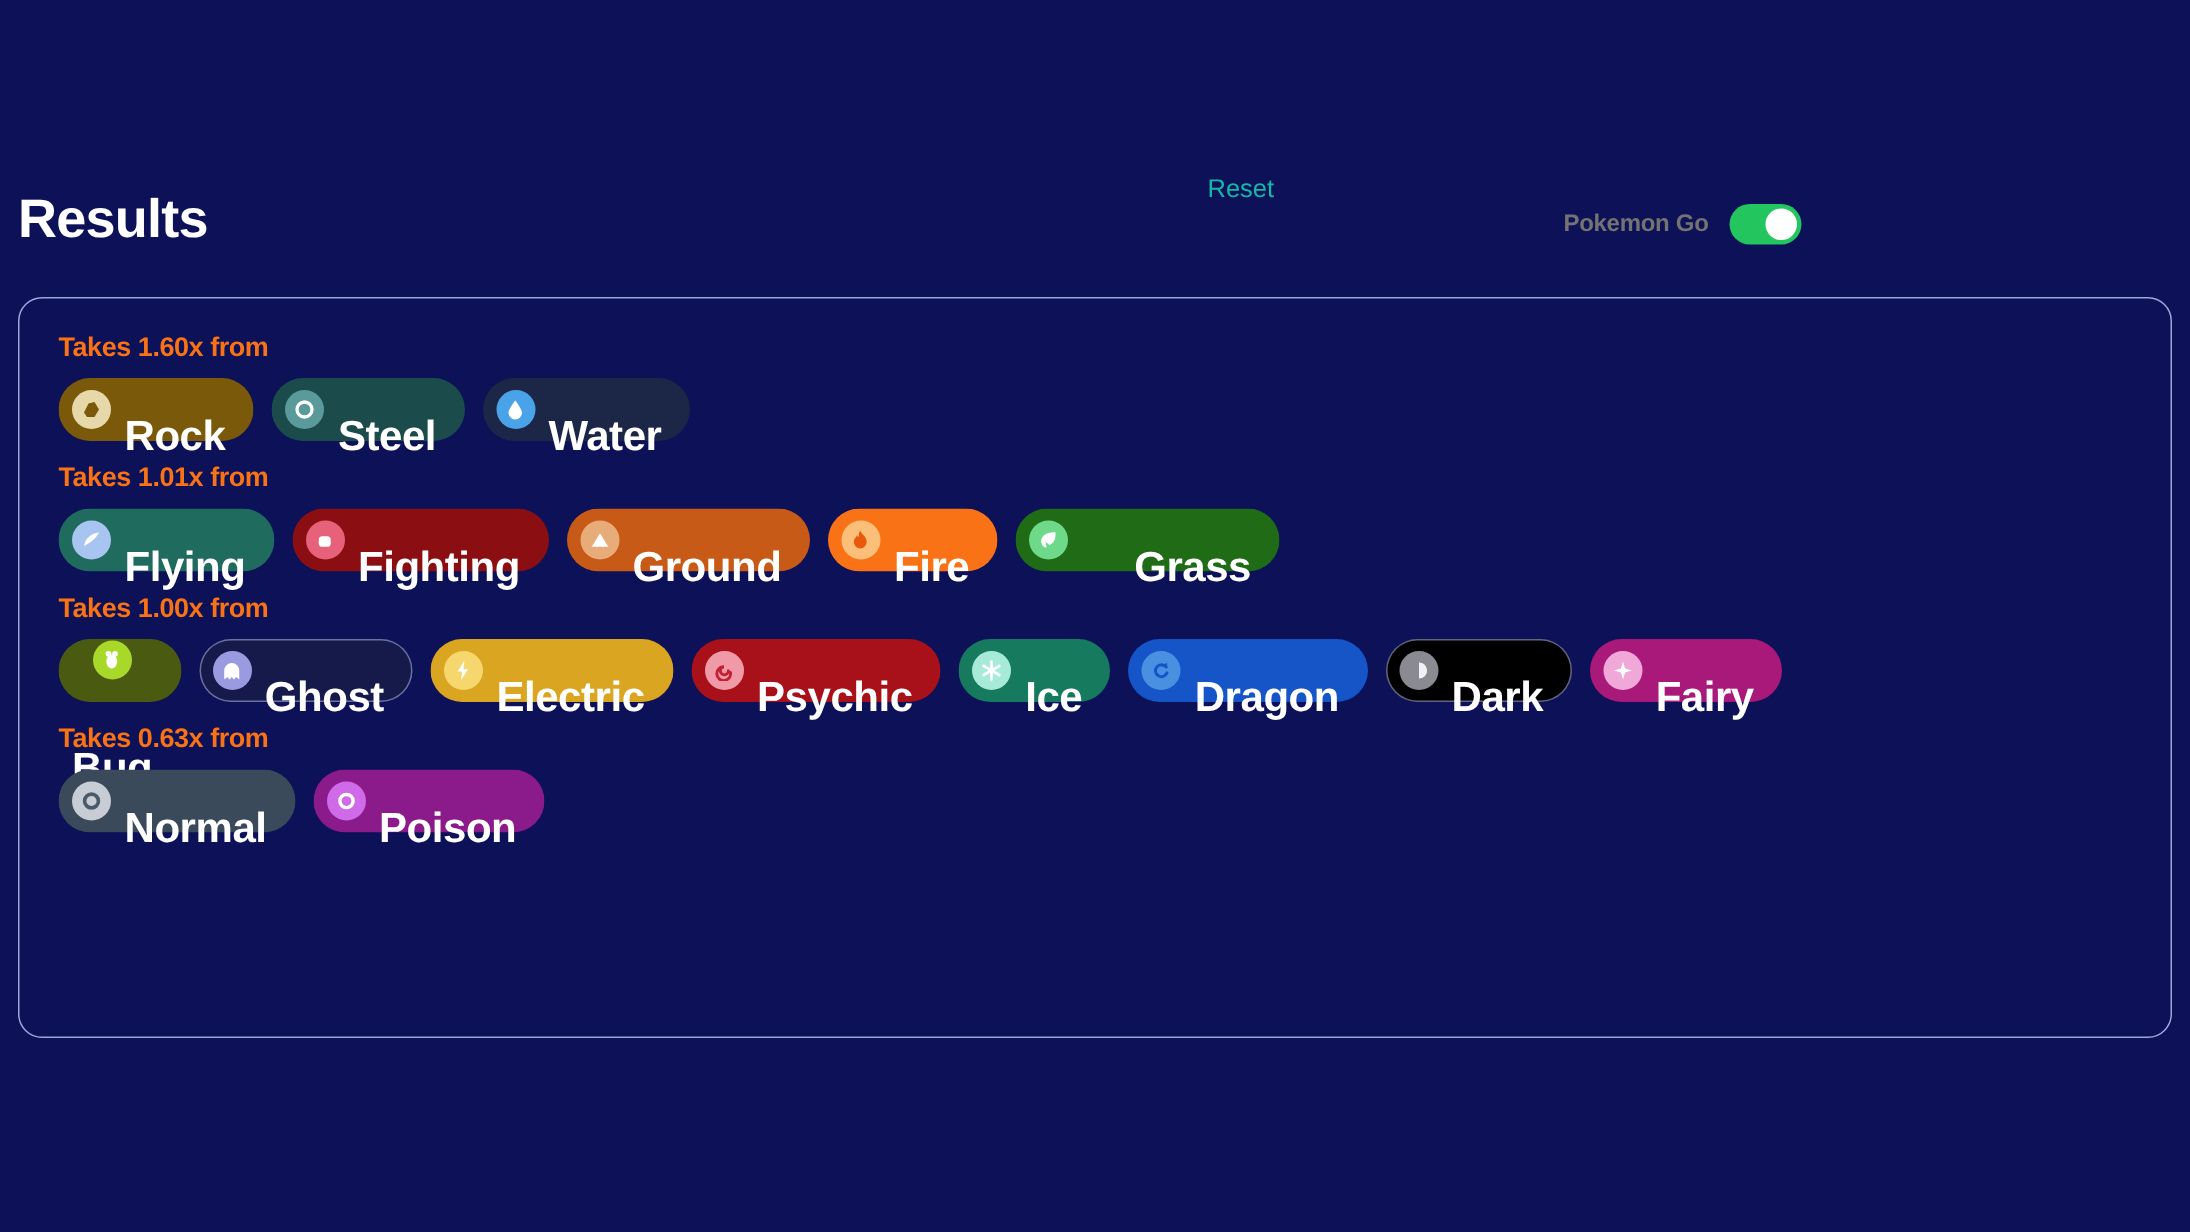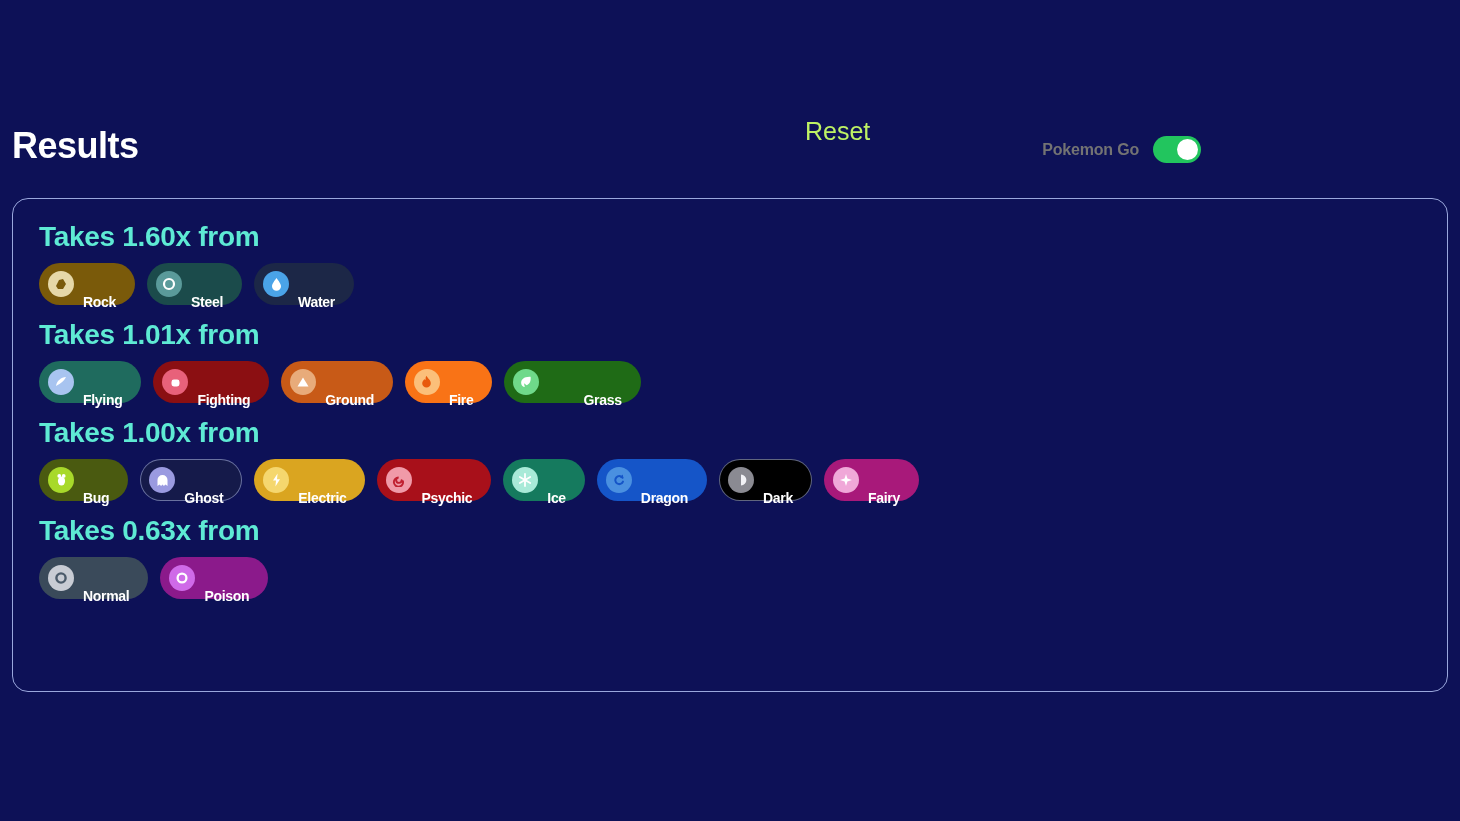--- a/index.html
+++ b/index.html
@@ -35,23 +35,23 @@
     font-weight: 700;
     letter-spacing: -0.5px;
     line-height: 1;
     color: #ffffff;
   }
 
   .reset-button {
     position: absolute;
     left: 801px;
     top: 6px;
-    font-size: 25px;
+    font-size: 17px;
     font-weight: 400;
-    color: #bef264;
+    color: #14b8a6;
     background: transparent;
     border: none;
     padding: 2px 4px;
     cursor: pointer;
     font-family: "Liberation Sans", sans-serif;
     line-height: 1.2;
   }
 
   .toggle-group {
     position: absolute;
@@ -96,24 +96,24 @@
     width: 1436px;
     height: 494px;
     border: 1px solid #9aa7dd;
     border-radius: 16px;
     padding: 22px 26px;
   }
 
   .section { margin-bottom: 8px; }
 
   .section-heading {
-    font-size: 28px;
+    font-size: 18px;
     font-weight: 700;
     letter-spacing: -0.3px;
-    color: #5eead4;
+    color: #f97316;
     margin-bottom: 10px;
   }
 
   .chip-row {
     display: flex;
     flex-wrap: wrap;
     gap: 12px;
     align-items: center;
     margin-bottom: 14px;
   }
@@ -138,21 +138,21 @@
     flex: 0 0 auto;
     display: flex;
     align-items: center;
     justify-content: center;
     position: relative;
   }
 
   .chip-icon svg { display: block; }
 
   .chip-label {
-    font-size: 14px;
+    font-size: 28px;
     font-weight: 700;
     letter-spacing: -0.3px;
     line-height: 1;
     color: #ffffff;
     margin-top: 36px;
   }
 </style>
 </head>
 <body>
 
@@ -240,21 +240,21 @@
               <path fill="#ffffff" d="M11.6 1.8 C5.4 1.4 1.6 4.4 2.2 8.6 C2.5 10.8 4 12 5.8 12.1 L5 8.2 L7.6 10.3 C10.6 9.2 12.2 6 11.6 1.8 Z"></path>
             </svg>
           </span>
           <span class="chip-label">Grass</span>
         </div>
       </div>
     </div>
     <div class="section">
       <div class="section-heading">Takes 1.00x from</div>
       <div class="chip-row">
-        <div class="chip" style="background: rgb(74, 90, 16);">
+        <div class="chip" style="background: rgb(74, 90, 16); flex-direction: column;">
           <span class="chip-icon" style="background: rgb(168, 217, 42);">
             <svg width="13" height="14" viewBox="0 0 13 14">
               <ellipse fill="#ffffff" cx="6.5" cy="8" rx="3.6" ry="4.6"></ellipse>
               <circle fill="#ffffff" cx="4.3" cy="2.9" r="1.9"></circle>
               <circle fill="#ffffff" cx="8.7" cy="2.9" r="1.9"></circle>
             </svg>
           </span>
           <span class="chip-label">Bug</span>
         </div>
         <div class="chip" style="background: rgb(21, 26, 74); border-color: rgba(175, 185, 230, 0.55);">

